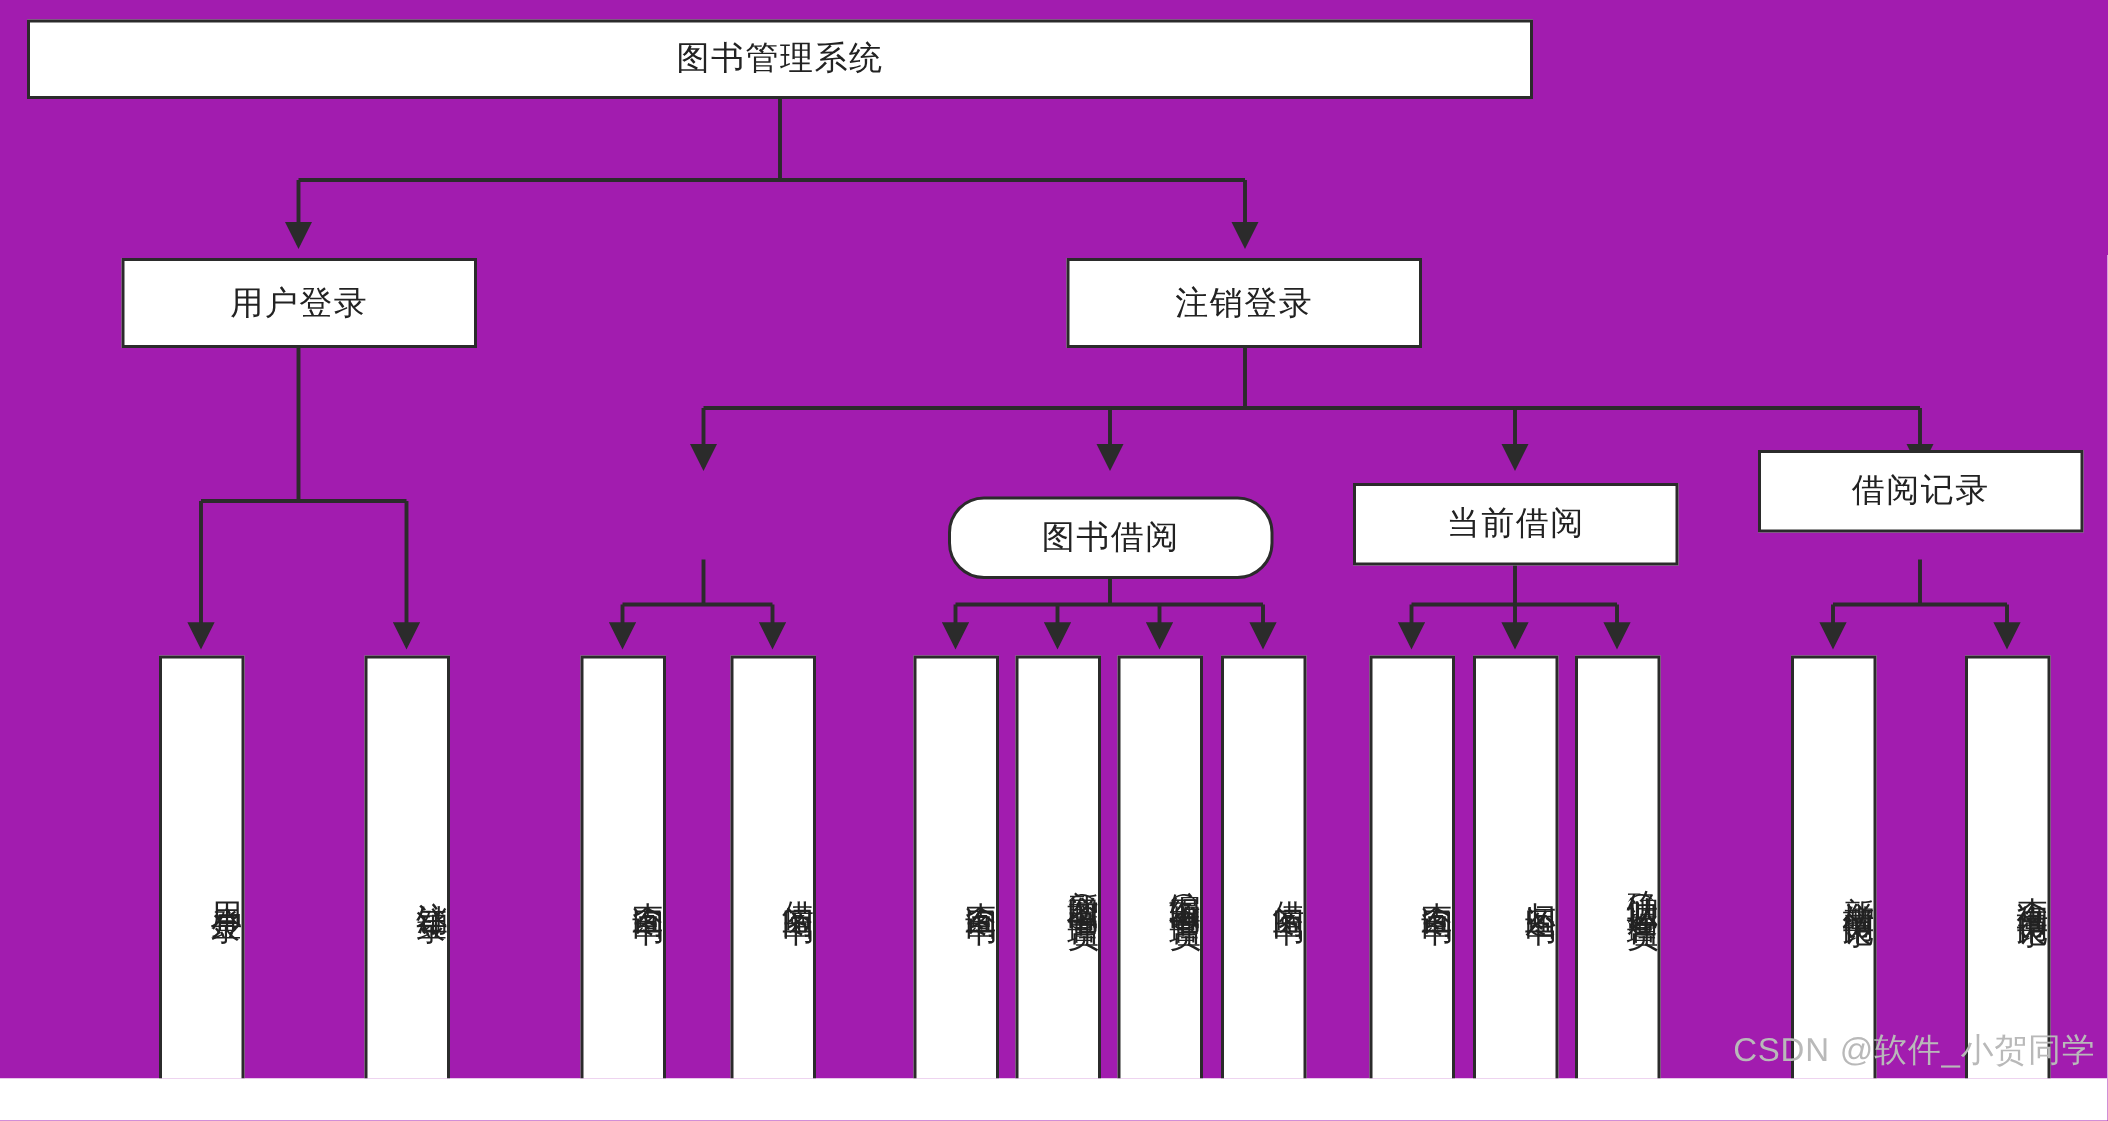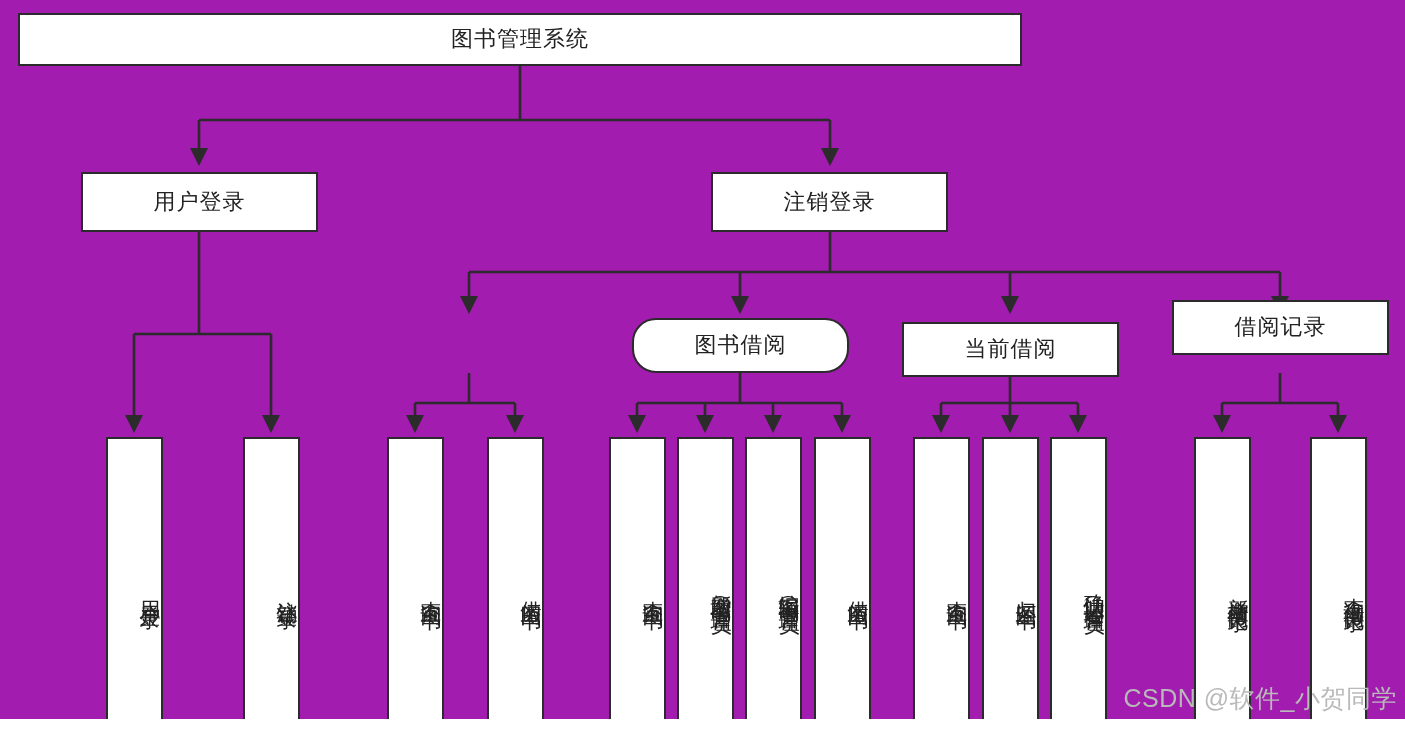--- a/index.html
+++ b/index.html
@@ -60,21 +60,21 @@
   .node-leaf .leaf-text {
     writing-mode: vertical-rl;
     text-orientation: upright;
     display: block;
     max-height: 276px;
   }
   .watermark {
     position: absolute;
     right: 8px;
     bottom: 4px;
-    font-size: 25px;
+    font-size: 22px;
     color: #b9b9b9;
     letter-spacing: 0.5px;
     white-space: nowrap;
     user-select: none;
   }
 </style>
 </head>
 <body>
 
 <div id="diagram-root">
@@ -127,21 +127,21 @@
       <path d="M 1222 403 L 1222 430" marker-end="url(#arrow)"></path>
       <path d="M 1338 403 L 1338 430" marker-end="url(#arrow)"></path>
     </g>
   </svg>
 
   <div class="node node-h node-root" style="left:18px; top:13px; width:1004px; height:53px;">图书管理系统</div>
 
   <div class="node node-h" style="left:81px; top:172px; width:237px; height:60px;">用户登录</div>
   <div class="node node-h" style="left:711px; top:172px; width:237px; height:60px;">注销登录</div>
 
-  <div class="node node-h" style="left:632px; top:318px; width:217px; height:55px;border-radius:24px;">图书借阅</div>
+  <div class="node node-h" style="left:632px; top:331px; width:217px; height:55px;border-radius:24px;">图书借阅</div>
   <div class="node node-h" style="left:902px; top:322px; width:217px; height:55px;">当前借阅</div>
   <div class="node node-h" style="left:1172px; top:300px; width:217px; height:55px;">借阅记录</div>
 
   <div class="node node-leaf" style="left:106px; top:437px; width:57px; height:296px;">
     <span class="leaf-text">用户登录</span>
   </div>
   <div class="node node-leaf" style="left:243px; top:437px; width:57px; height:296px;">
     <span class="leaf-text">注销登录</span>
   </div>
 

